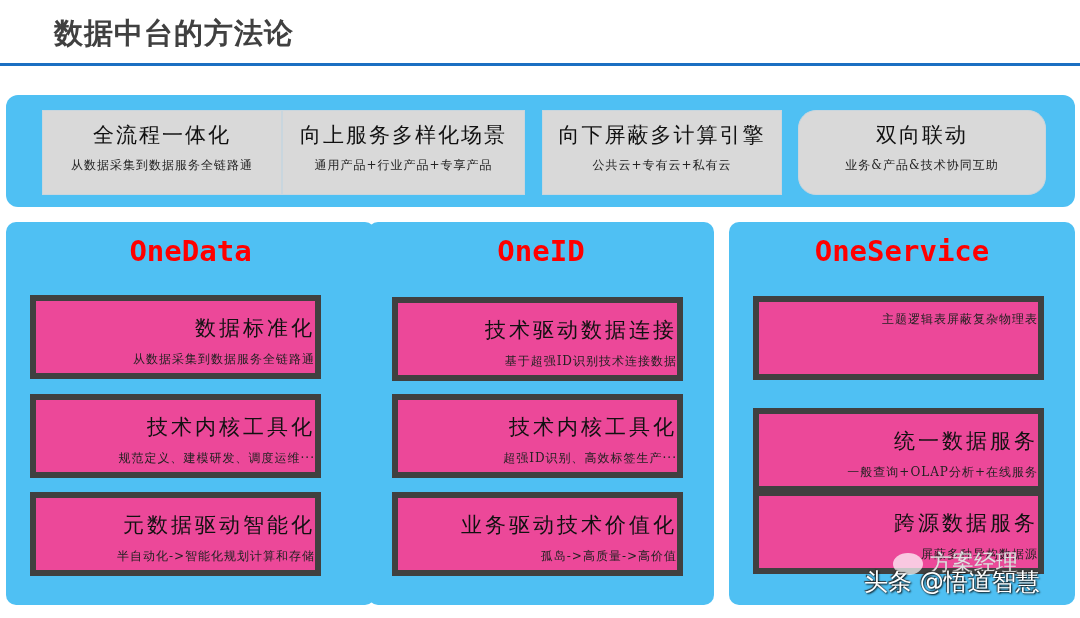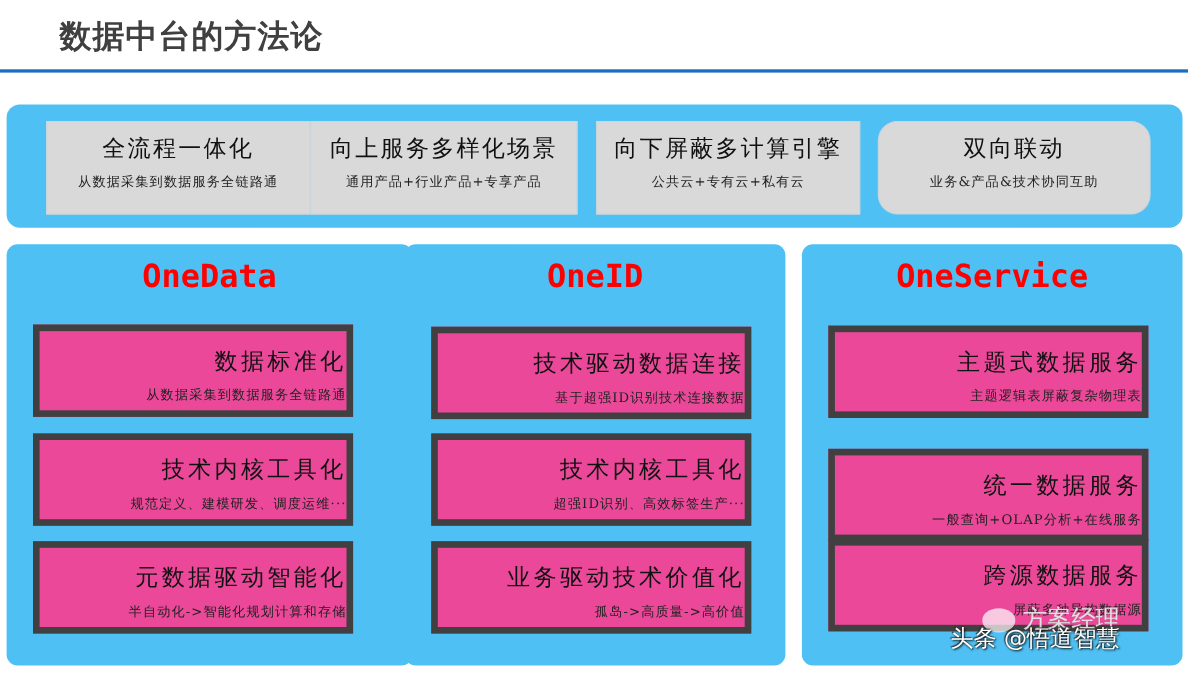--- a/index.html
+++ b/index.html
@@ -14,21 +14,21 @@
            box-sizing:border-box; text-align:center; }
   .tcard .h { font-size:21px; color:#111; margin-top:10px; letter-spacing:2px; white-space:nowrap; }
   .tcard .s { font-size:12px; color:#222; margin-top:8px; letter-spacing:1px; white-space:nowrap; }
   .col { position:absolute; top:222px; width:346px; height:383px; background:#4fc0f3; border-radius:10px; }
   .col .ctitle { position:absolute; left:0; right:0; top:12px; text-align:center;
                  font-family:"DejaVu Sans Mono", monospace; font-weight:bold; font-size:29px; color:#ff0000; }
   .ccard { position:absolute; left:24px; width:291px; height:84px; background:#ec4899;
            box-sizing:border-box; border:6px solid #404040; text-align:right; }
   .ccard .h { font-size:21px; color:#111; margin-top:13px; letter-spacing:3px; white-space:nowrap; }
   .ccard .s { font-size:12px; color:#222; margin-top:9px; letter-spacing:1px; white-space:nowrap; }
-  .wm { position:absolute; left:864px; top:566px; font-family:"DejaVu Sans", sans-serif; font-size:21px;
+  .wm { position:absolute; left:864px; top:566px; font-family:"DejaVu Sans", sans-serif; font-size:24px;
         color:#ffffff; text-shadow:1px 1px 2px #000, -1px -1px 1px #333; white-space:nowrap; }
   .wm2 { position:absolute; left:930px; top:548px; font-family:"DejaVu Sans", sans-serif; font-size:22px;
          color:rgba(255,255,255,0.75); text-shadow:0 0 1px #888; white-space:nowrap; }
   .wechat { position:absolute; left:893px; top:553px; width:30px; height:22px; border-radius:50%;
             background:rgba(255,255,255,0.7); }
 </style>
 </head>
 <body>
 
 <div class="title">数据中台的方法论</div>
@@ -81,21 +81,20 @@
   </div>
   <div class="ccard" style="top:270px;">
     <div class="h">业务驱动技术价值化</div>
     <div class="s">孤岛-&gt;高质量-&gt;高价值</div>
   </div>
 </div>
 
 <div class="col" style="left:729px;">
   <div class="ctitle">OneService</div>
   <div class="ccard" style="top:74px;">
-    <div class="h">主题式数据服务</div>
     <div class="s">主题逻辑表屏蔽复杂物理表</div>
   </div>
   <div class="ccard" style="top:186px;">
     <div class="h">统一数据服务</div>
     <div class="s">一般查询+OLAP分析+在线服务</div>
   </div>
   <div class="ccard" style="top:268px;">
     <div class="h">跨源数据服务</div>
     <div class="s">屏蔽多种异构数据源</div>
   </div>

